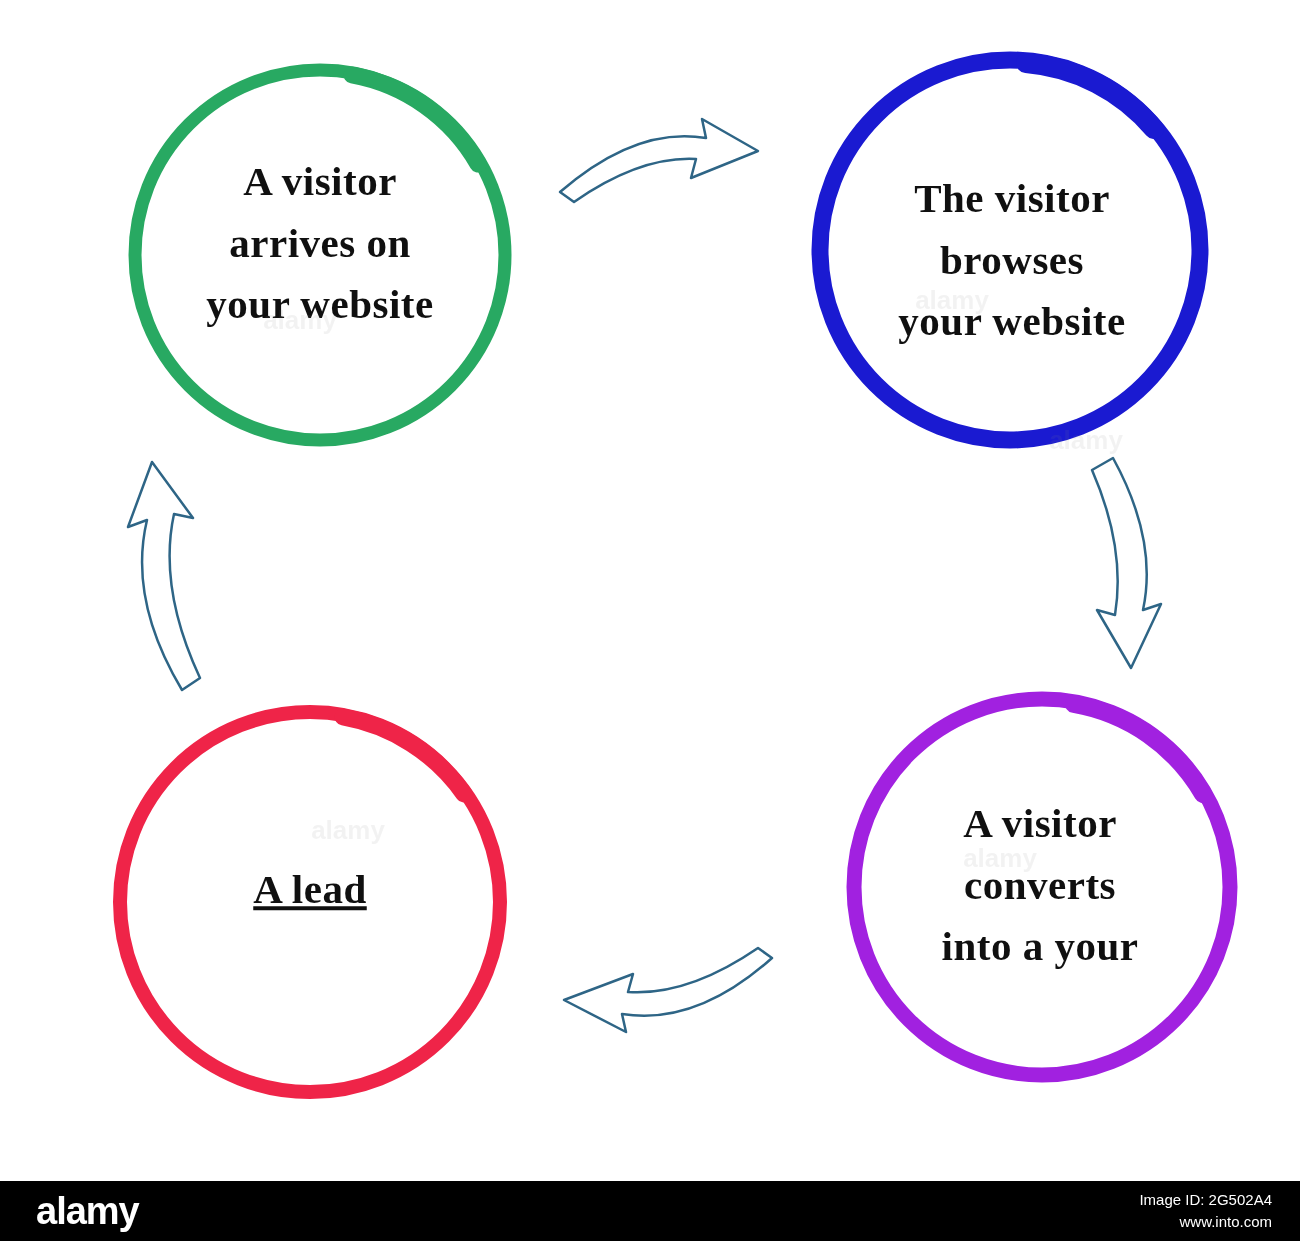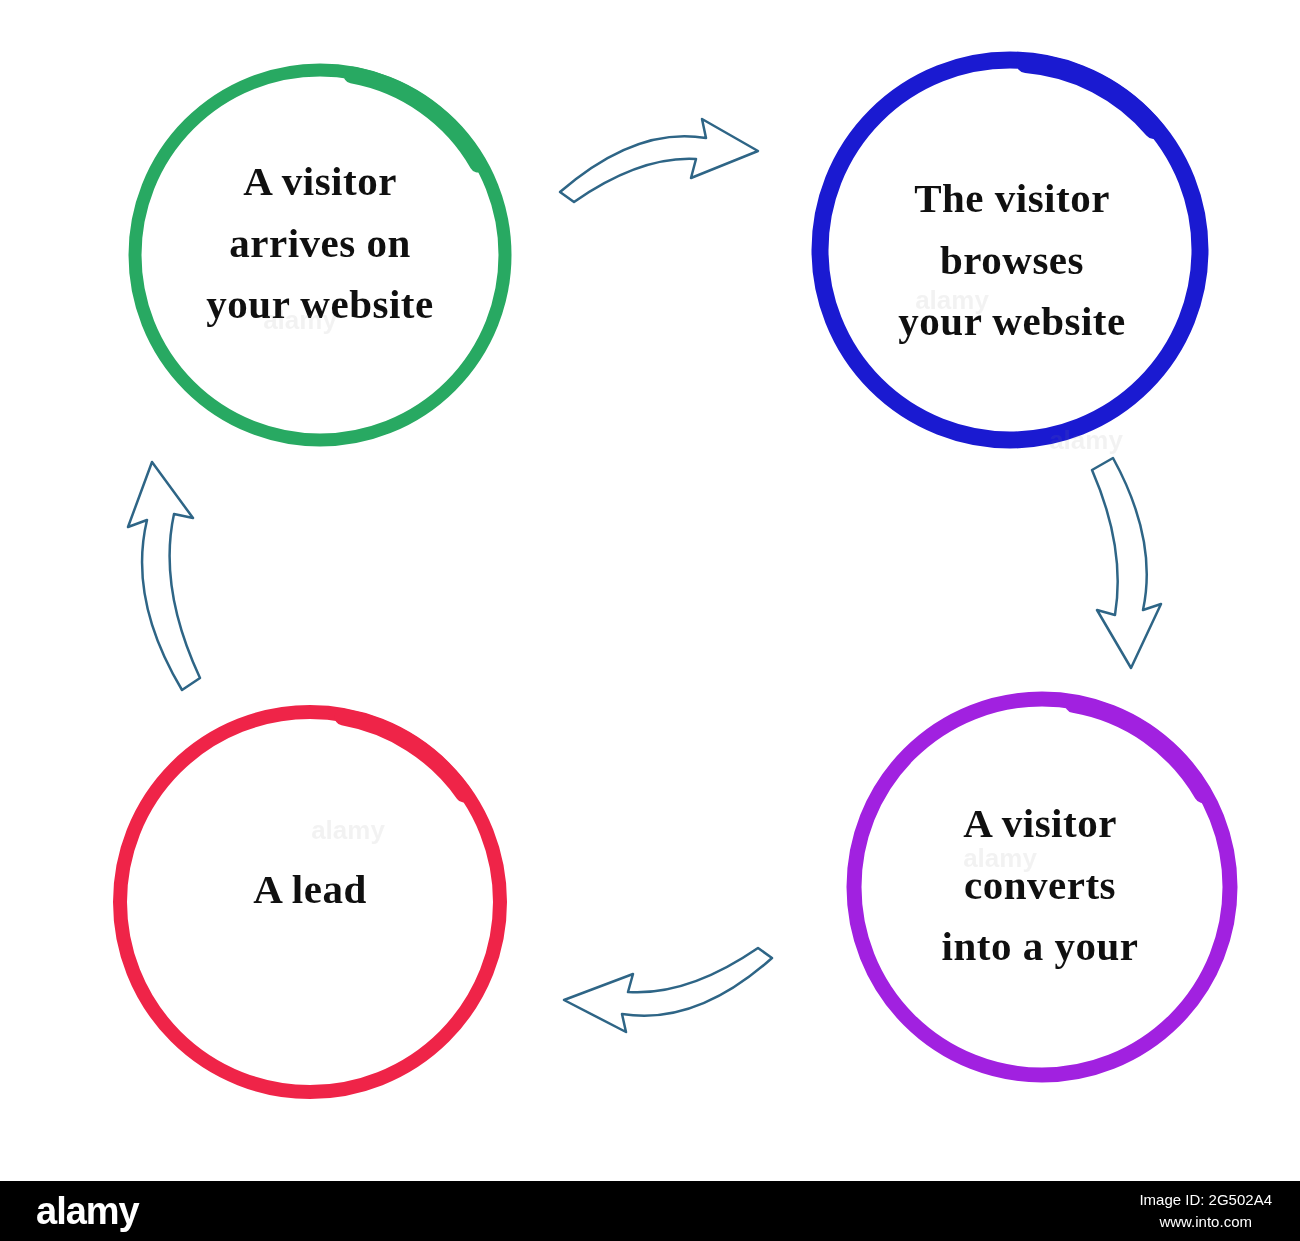--- a/index.html
+++ b/index.html
@@ -47,21 +47,21 @@
     padding:0 28px 0 36px;
   }
   .brand{
     font-family:"Liberation Sans",sans-serif;
     font-weight:bold;
     font-size:38px;
     color:#ffffff;
     letter-spacing:-1px;
   }
   .meta{
-    text-align:center;
+    text-align:right;
     font-family:"Liberation Sans",sans-serif;
     font-size:15px;
     color:#ffffff;
     line-height:1.45;
   }
 </style>
 </head>
 <body>
 
 <div class="stage">
@@ -108,21 +108,21 @@
     <div>browses</div>
     <div>your website</div>
   </div>
 
   <div class="node-label" style="left:1040px;top:885px;">
     <div>A visitor</div>
     <div>converts</div>
     <div>into a your</div>
   </div>
 
-  <div class="node-label" style="left:310px;top:890px;">
+  <div class="node-label" style="left:310px;top:890px;text-decoration:underline;">
     <div>A lead</div>
   </div>
 
   <span class="ghost" style="left:300px;top:320px;">alamy</span>
   <span class="ghost" style="left:952px;top:300px;">alamy</span>
   <span class="ghost" style="left:1086px;top:440px;">alamy</span>
   <span class="ghost" style="left:348px;top:830px;">alamy</span>
   <span class="ghost" style="left:1000px;top:858px;">alamy</span>
 
   <div class="footer-bar">

